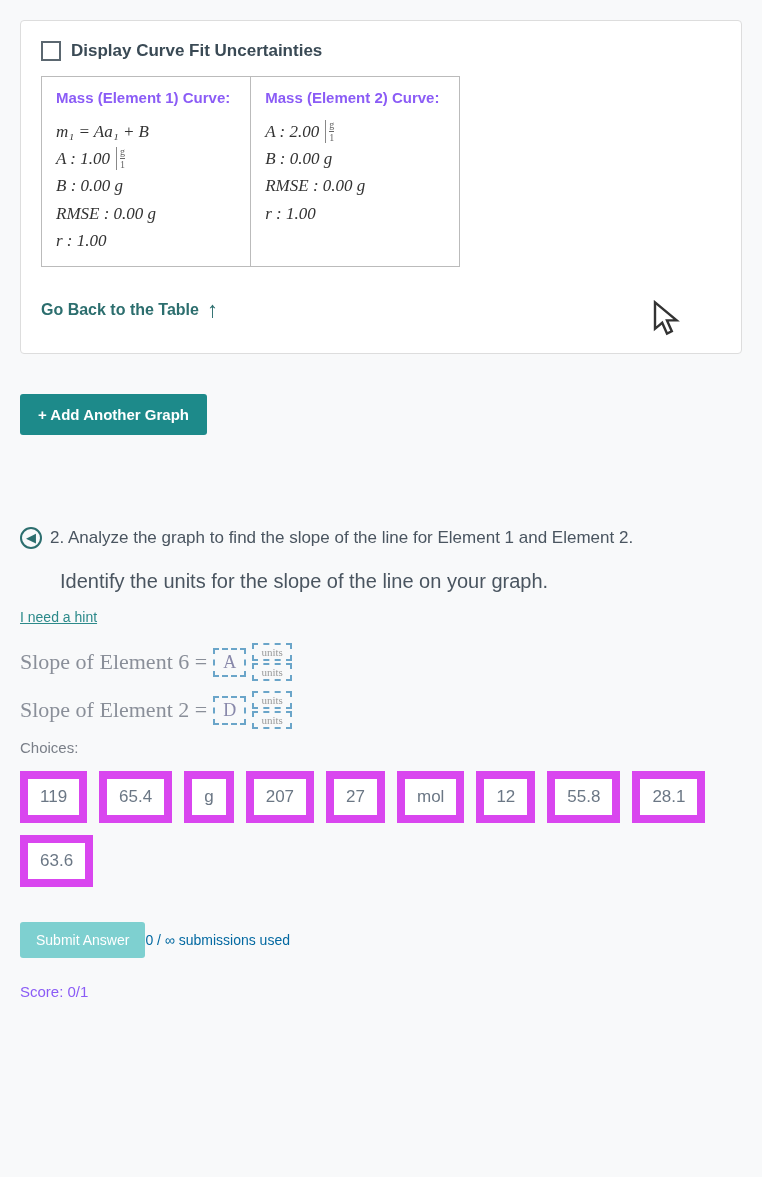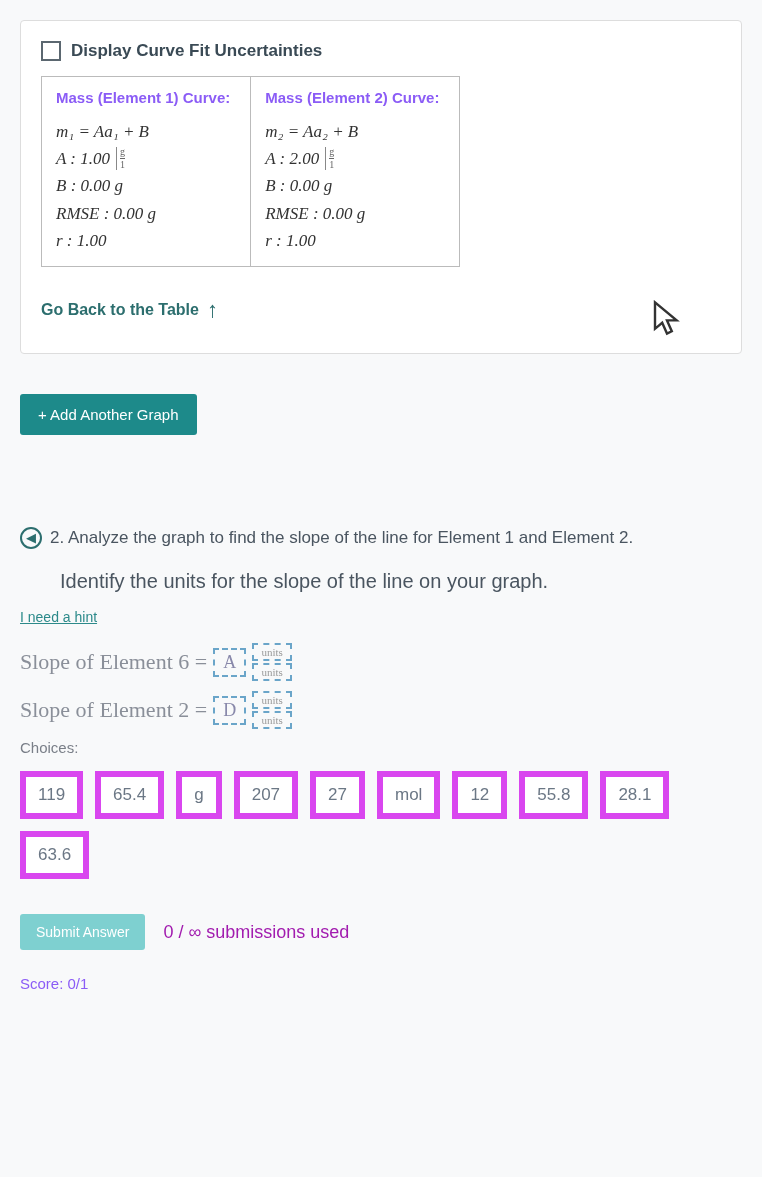--- a/index.html
+++ b/index.html
@@ -92,21 +92,21 @@
       right: 60px;
       top: 280px;
     }
     .top-wrap { position: relative; }
     .add-btn {
       background: #1d8a8a;
       color: #fff;
       border: none;
       padding: 12px 18px;
       font-size: 15px;
-      font-weight: normal;
+      font-weight: bold;
       border-radius: 3px;
       cursor: pointer;
       margin-bottom: 90px;
     }
     .q-row {
       display: flex;
       align-items: flex-start;
       gap: 8px;
       margin-bottom: 20px;
     }
@@ -151,45 +151,45 @@
     }
     .blank-frac .blank-box { font-size: 11px; padding: 1px 4px; min-width: 40px; color:#999;}
     .choices-label { color: #7a7f88; font-size: 15px; margin: 10px 0 15px 0; }
     .choices-row {
       display: flex;
       gap: 12px;
       flex-wrap: wrap;
       margin-bottom: 35px;
     }
     .choice {
-      border: 6px solid #d946ef;
+      border: 8px solid #d946ef;
       background: #fff;
       color: #6b7785;
       padding: 8px 12px;
       font-size: 17px;
       cursor: grab;
       min-width: 36px;
       text-align: center;
     }
     .submit-row {
       display: flex;
       align-items: center;
-      gap: 18px;
+      gap: 0;
       margin-bottom: 25px;
     }
     .submit-btn {
       background: #7ed0d0;
       color: #fff;
       border: none;
       padding: 10px 16px;
       font-size: 14px;
       border-radius: 3px;
       cursor: pointer;
     }
-    .sub-text { color: #a21caf; font-size: 18px; }
+    .sub-text { color: #0369a1; font-size: 14px; }
     .score { color: #8b5cf6; font-size: 15px; }
   </style>
 </head>
 <body>
 
 
 
 <div class="top-wrap">
   <div class="card">
     <div class="checkbox-row">
@@ -207,21 +207,20 @@
             <span>g</span>
             <span>1</span>
           </span>
         </div>
         <div class="curve-line">B : 0.00 g</div>
         <div class="curve-line">RMSE : 0.00 g</div>
         <div class="curve-line">r : 1.00</div>
       </div>
       <div class="curve-box">
         <div class="curve-title">Mass (Element 2) Curve:</div>
-        <div class="curve-line">m₂ = Aa₂ + B</div>
         <div class="curve-line">
           <span>A : 2.00</span>
           <span class="units-frac">
             <span>g</span>
             <span>1</span>
           </span>
         </div>
         <div class="curve-line">B : 0.00 g</div>
         <div class="curve-line">RMSE : 0.00 g</div>
         <div class="curve-line">r : 1.00</div>

